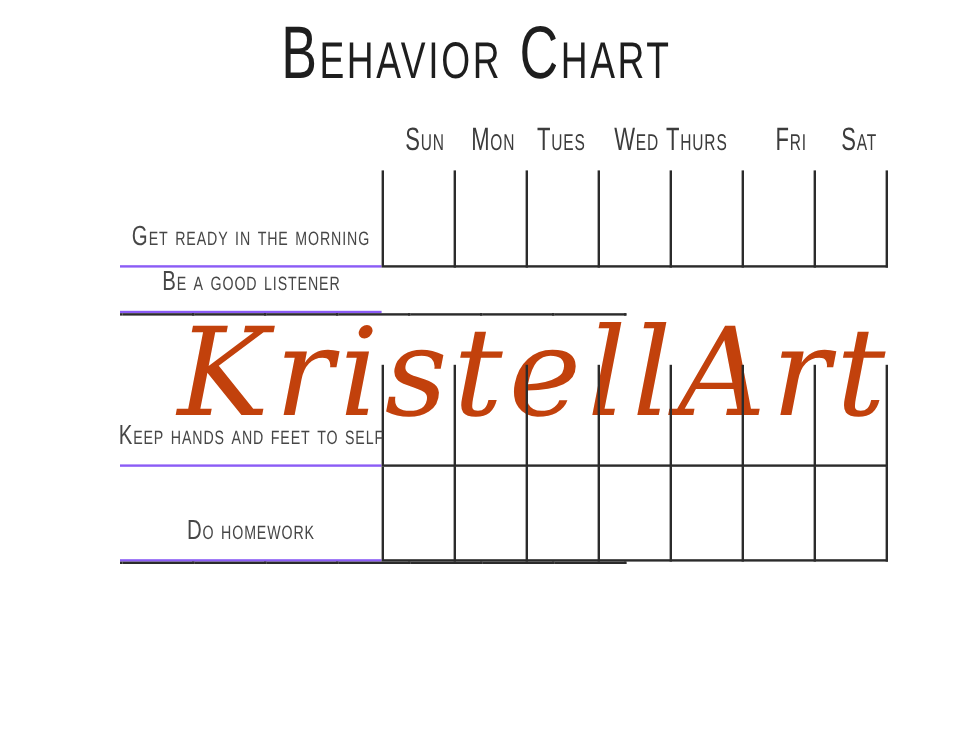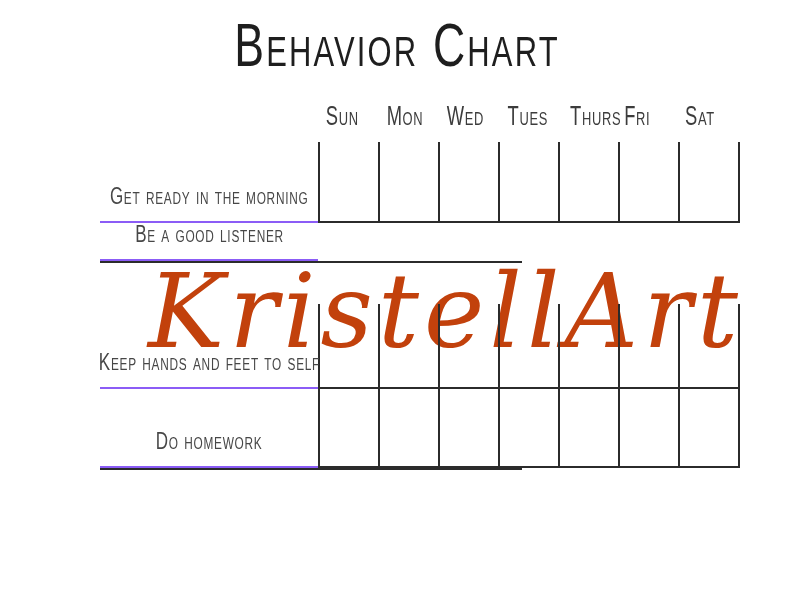--- a/index.html
+++ b/index.html
@@ -59,21 +59,21 @@
 
   .header-row {
     display: flex;
     margin-left: 218px;
     height: 44px;
   }
   .header-cell {
     width: 60px;
     display: flex;
     align-items: center;
-    justify-content: flex-start;
+    justify-content: flex-end;
     padding-bottom: 8px;
   }
   .header-cell span {
     display: inline-block;
     font-size: 27px;
     font-variant: small-caps;
     letter-spacing: 1px;
     color: #3c3c3c;
     transform: scaleX(0.68);
     transform-origin: center center;
@@ -133,24 +133,24 @@
   <div class="chart">
 
     <div class="header-row">
       <div class="header-cell">
           <span>Sun</span>
         </div>
       <div class="header-cell">
           <span>Mon</span>
         </div>
       <div class="header-cell">
+          <span>Tues</span>
+        </div>
+      <div class="header-cell">
           <span>Wed</span>
-        </div>
-      <div class="header-cell">
-          <span>Tues</span>
         </div>
       <div class="header-cell">
           <span>Thurs</span>
         </div>
       <div class="header-cell">
           <span>Fri</span>
         </div>
       <div class="header-cell">
           <span>Sat</span>
         </div>

